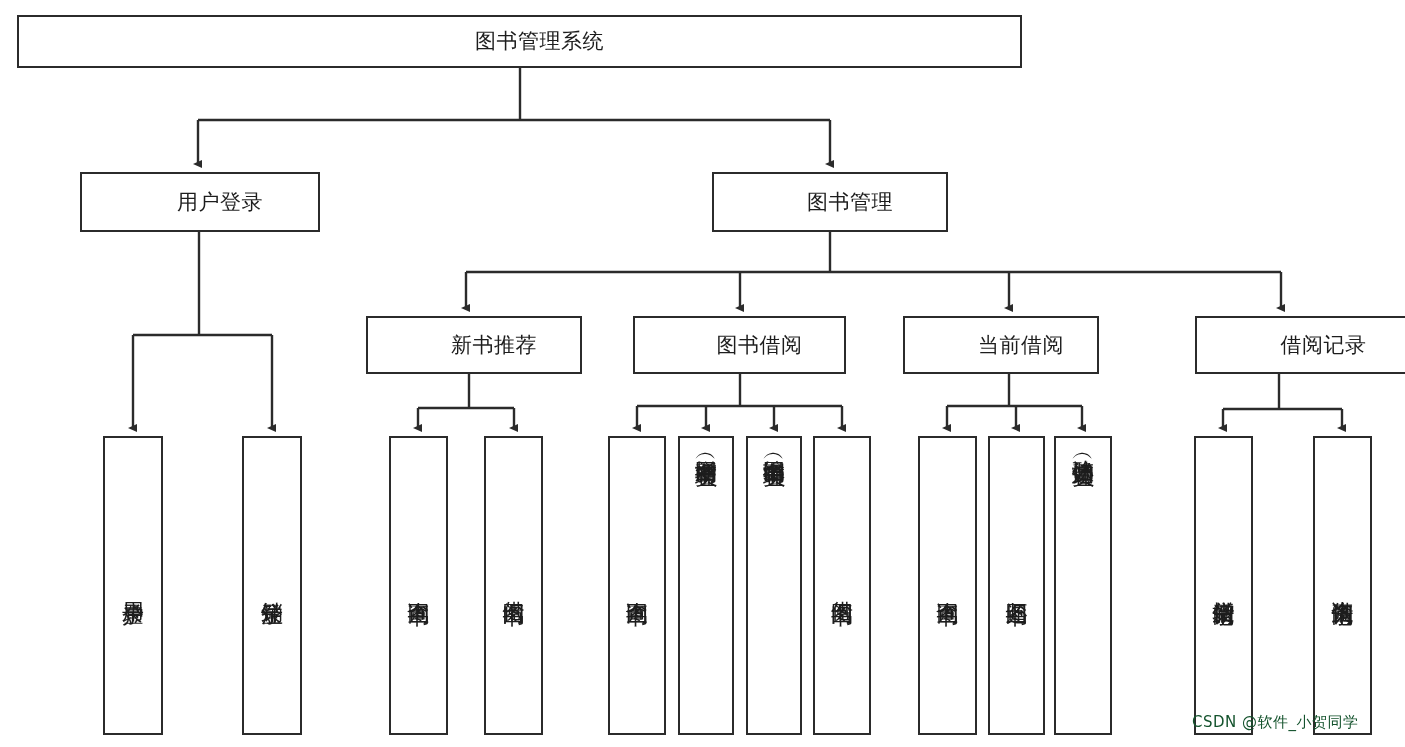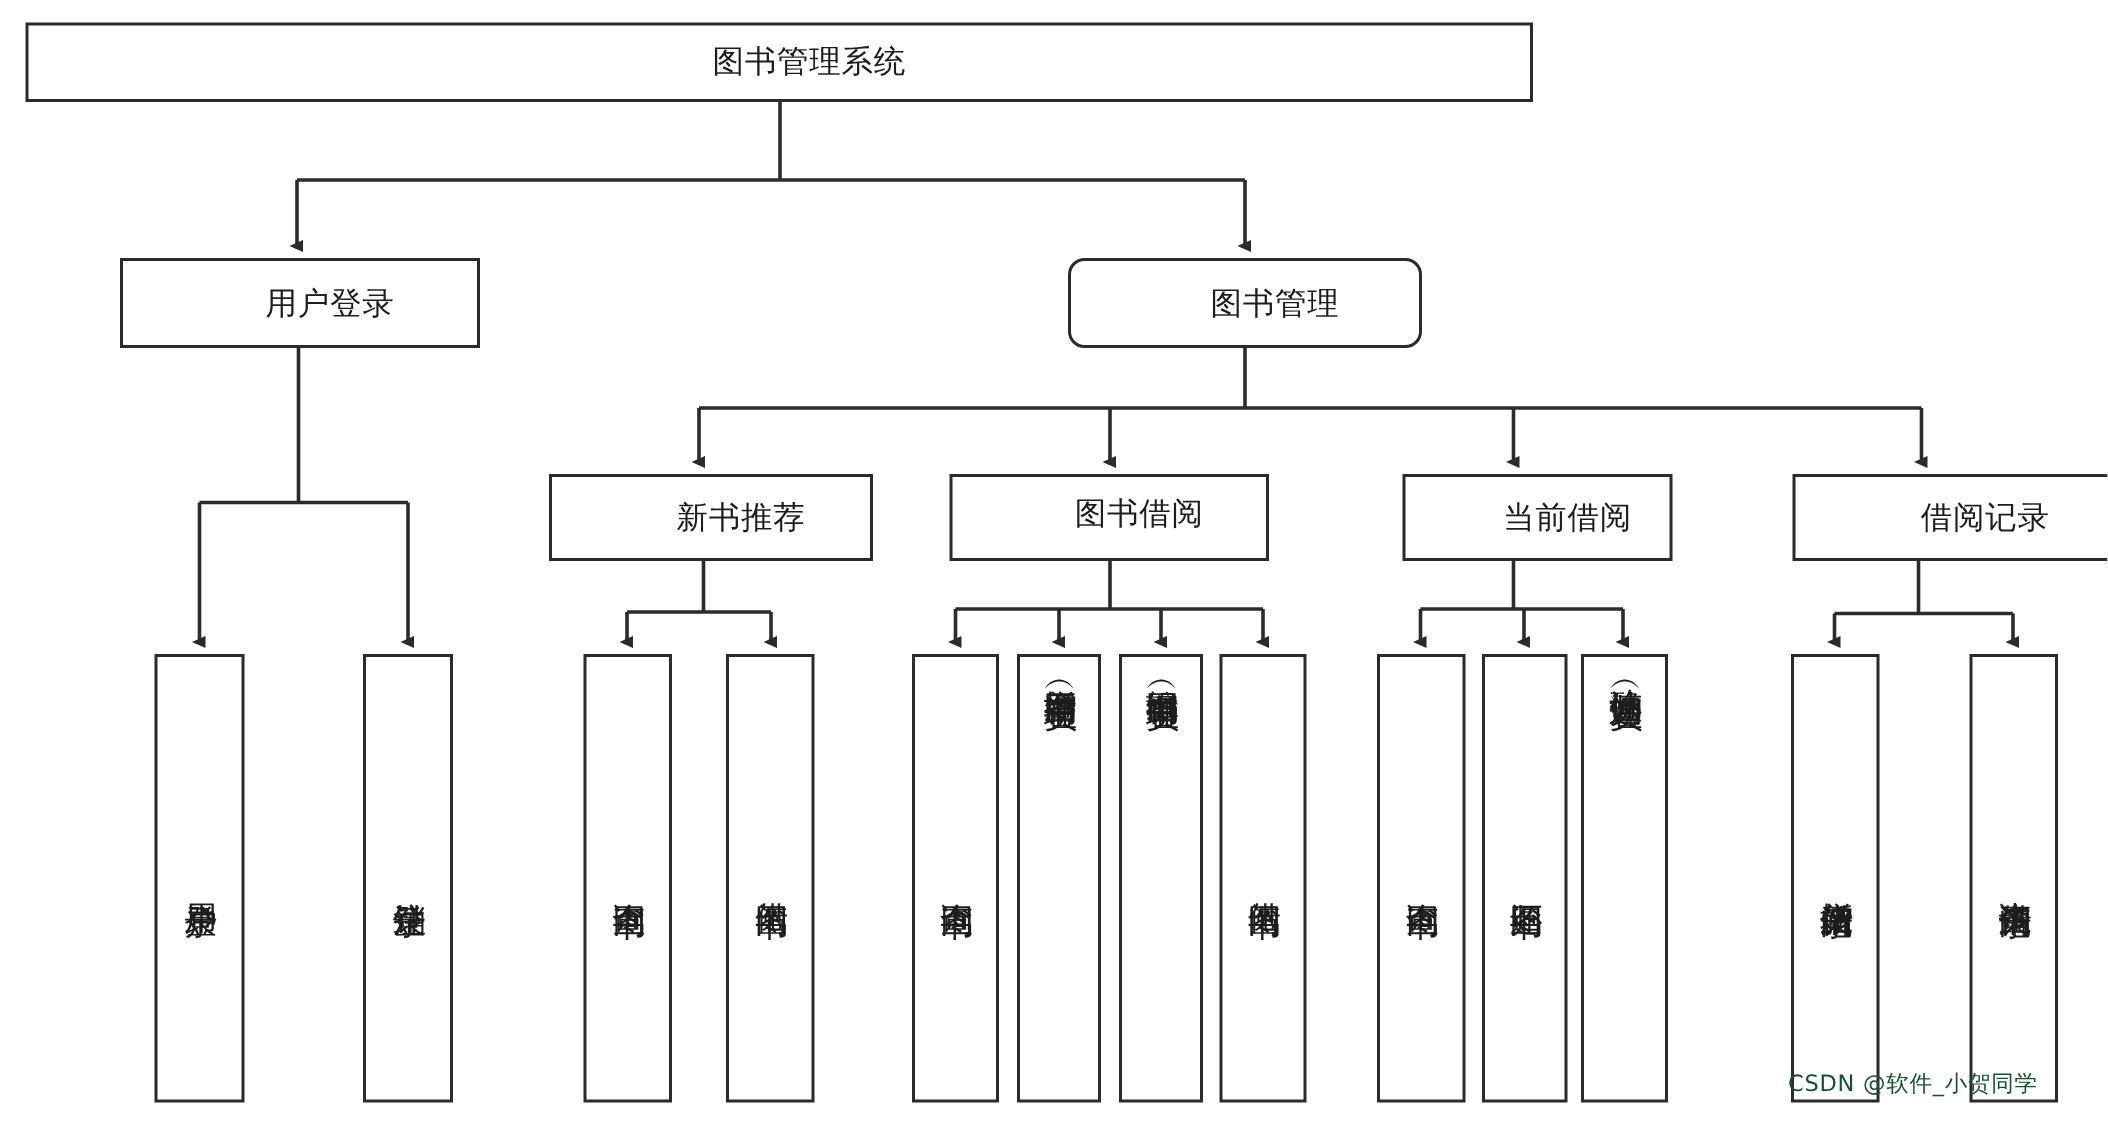--- a/index.html
+++ b/index.html
@@ -121,31 +121,31 @@
     </g>
   </svg>
 
   <div class="node horiz" style="left:17px; top:15px; width:1005px; height:53px;">
     <span class="node-label">图书管理系统</span>
   </div>
 
   <div class="node horiz" style="left:80px; top:172px; width:240px; height:60px;">
     <span class="node-label">用户登录</span>
   </div>
-  <div class="node horiz" style="left:712px; top:172px; width:236px; height:60px;border-radius:11px;">
+  <div class="node horiz" style="left:712px; top:172px; width:236px; height:60px;">
     <span class="node-label">图书管理</span>
   </div>
 
   <div class="node horiz" style="left:366px; top:316px; width:216px; height:58px;">
     <span class="node-label">新书推荐</span>
   </div>
-  <div class="node horiz" style="left:633px; top:316px; width:213px; height:58px;font-family:Liberation Mono, monospace;">
+  <div class="node horiz" style="left:633px; top:316px; width:213px; height:58px;">
     <span class="node-label">图书借阅</span>
   </div>
-  <div class="node horiz" style="left:903px; top:316px; width:180px; height:58px;margin-left:32px;">
+  <div class="node horiz" style="left:903px; top:316px; width:196px; height:58px;">
     <span class="node-label">当前借阅</span>
   </div>
   <div class="node horiz" style="left:1171px; top:316px; width:217px; height:58px;margin-left:24px;">
     <span class="node-label">借阅记录</span>
   </div>
 
   <div class="node vert" style="left:103px; top:436px; width:60px; height:299px;">
     <span class="node-label">用户登录</span>
   </div>
   <div class="node vert" style="left:242px; top:436px; width:60px; height:299px;">

